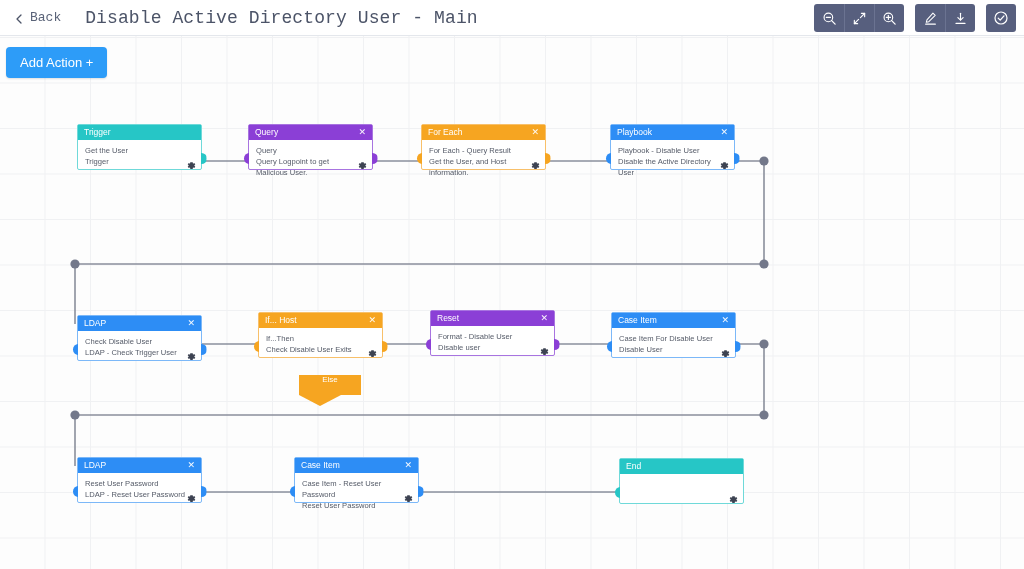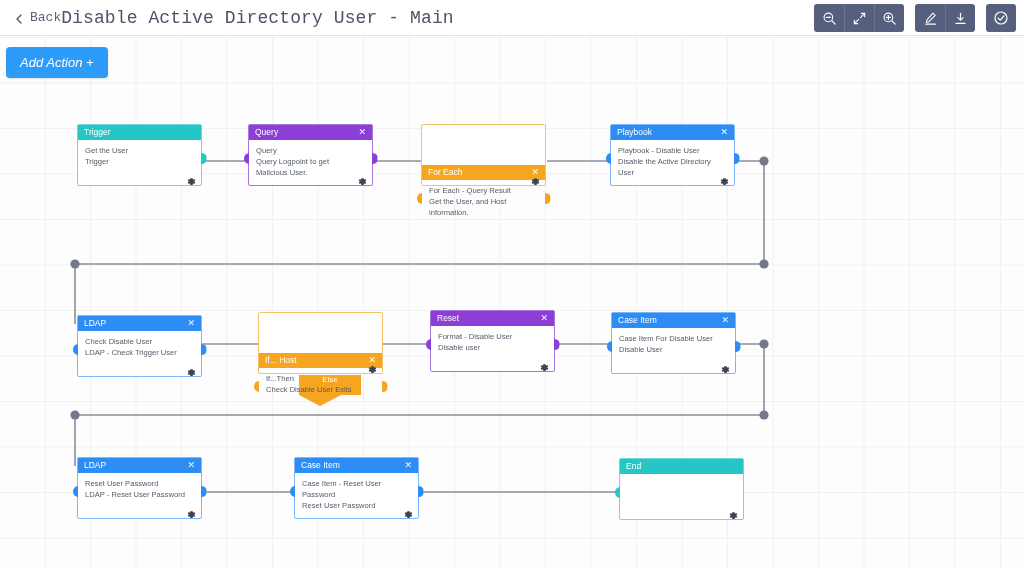--- a/index.html
+++ b/index.html
@@ -23,20 +23,21 @@
   .back-btn {
     display: flex; align-items: center; gap: 6px;
     margin-left: 14px;
     color: #5a6378;
     font-size: 13px;
     cursor: pointer;
     user-select: none;
   }
   .back-chevron { display:block; width: 10px; height: 10px; }
   .page-title {
+    margin-left: 24px;
     font-size: 18px;
     color: #4c5468;
     font-weight: 400;
     letter-spacing: .1px;
     white-space: nowrap;
   }
   .tb-right {
     position: absolute; right: 8px; top: 0;
     height: 36px; display: flex; align-items: center; gap: 11px;
   }
@@ -69,29 +70,28 @@
   .add-action {
     position: absolute; left: 6px; top: 11px;
     background: #2d9cf8;
     color: #ffffff;
     font-size: 13px;
     padding: 8px 14px;
     border: none; border-radius: 4px;
     cursor: pointer;
     box-shadow: 0 1px 2px rgba(0,0,0,.12);
     z-index: 12;
-    font-style: italic;
   }
 
   .edges { position: absolute; left: 0; top: 0; width: 1024px; height: 533px; }
 
   
   .node {
     position: absolute;
-    width: 125px; height: 62px;
+    width: 125px; height: 46px;
     background: #ffffff;
     border: 1px solid #cfd4dc;
     border-radius: 2px;
     z-index: 10;
   }
   .node-hd {
     height: 15px;
     display: flex; align-items: center;
     padding: 0 5px 0 6px;
     color: #ffffff;
@@ -124,21 +124,21 @@
     width: 11px; height: 11px;
     border-radius: 50%;
     top: 28px;
   }
   .port.in  { left: -5.5px;  clip-path: inset(0 50% 0 0); }
   .port.out { right: -5.5px; clip-path: inset(0 0 0 50%); }
 
   
   .c-teal   { background: #26c6c6; }
   .c-purple { background: #8b3fd6; }
-  .c-orange { background: #f6a521; margin-top: 40px; }
+  .c-orange { background: #f6a521; }
   .c-blue   { background: #2d8df5; }
 
   .n-teal   { border-color: #6fd9d9; }
   .n-purple { border-color: #a874e0; }
   .n-orange { border-color: #f8c06a; }
   .n-blue   { border-color: #7cb8f8; }
 
   
   .else-tab {
     position: absolute;

